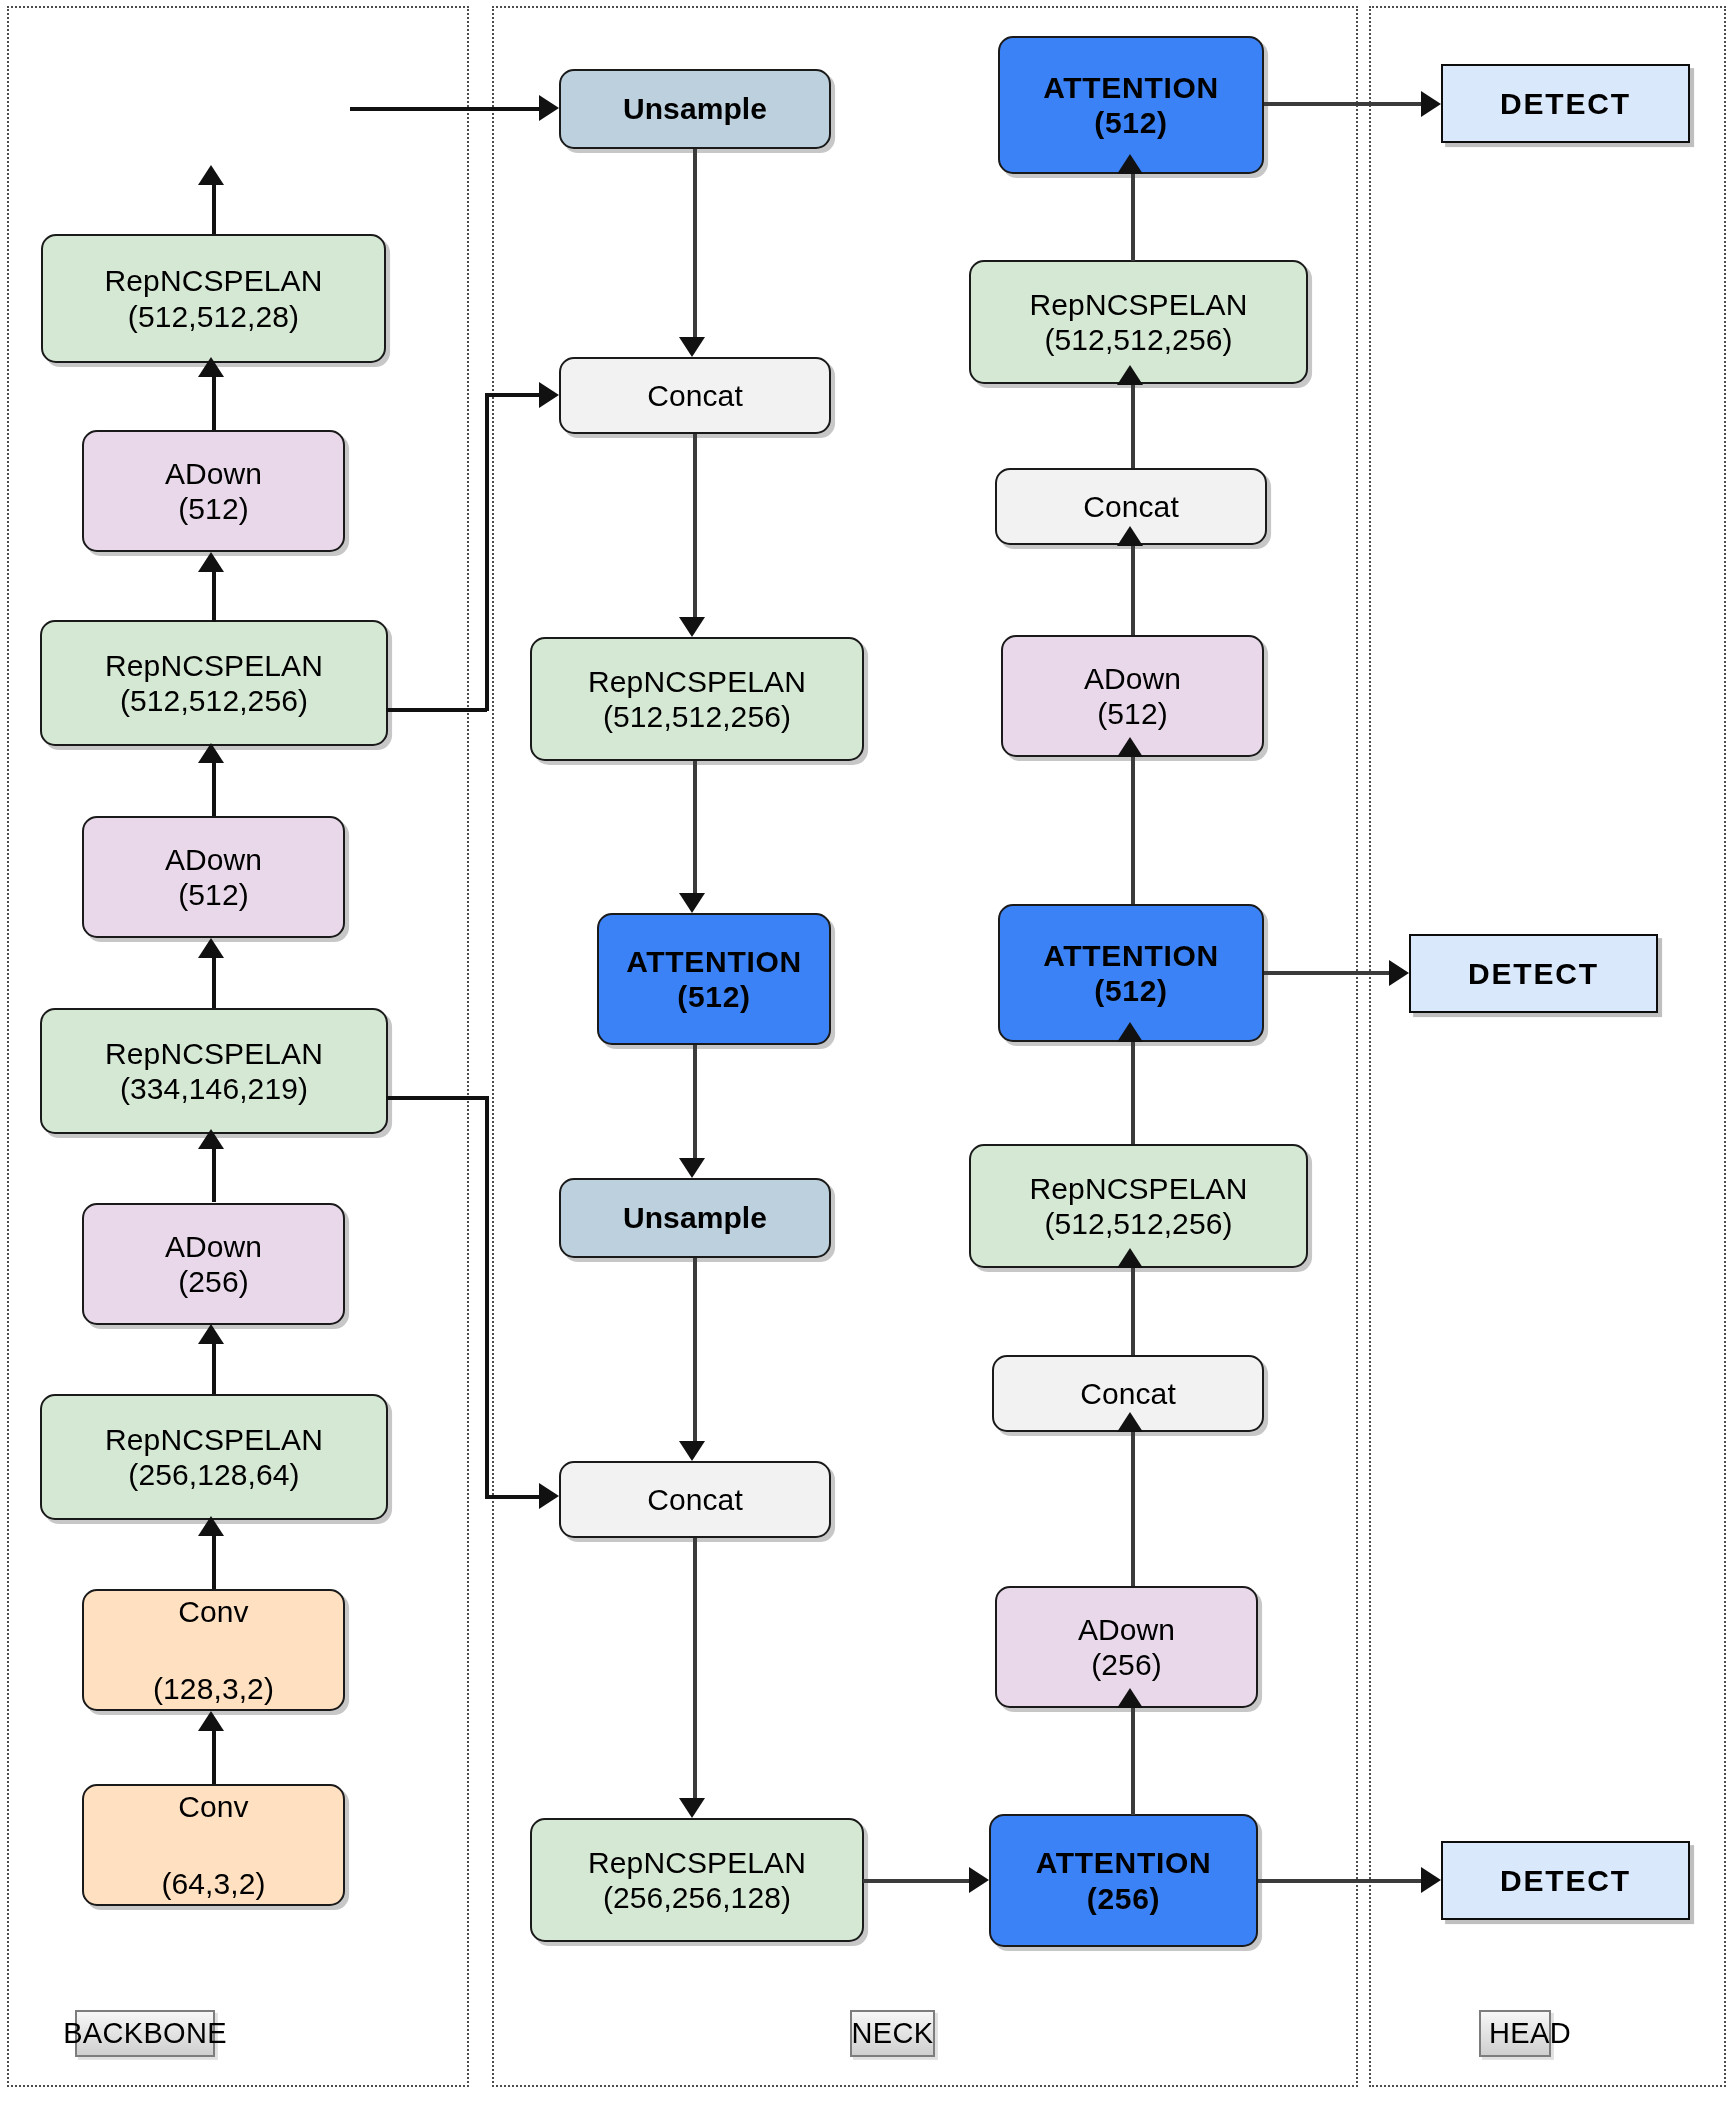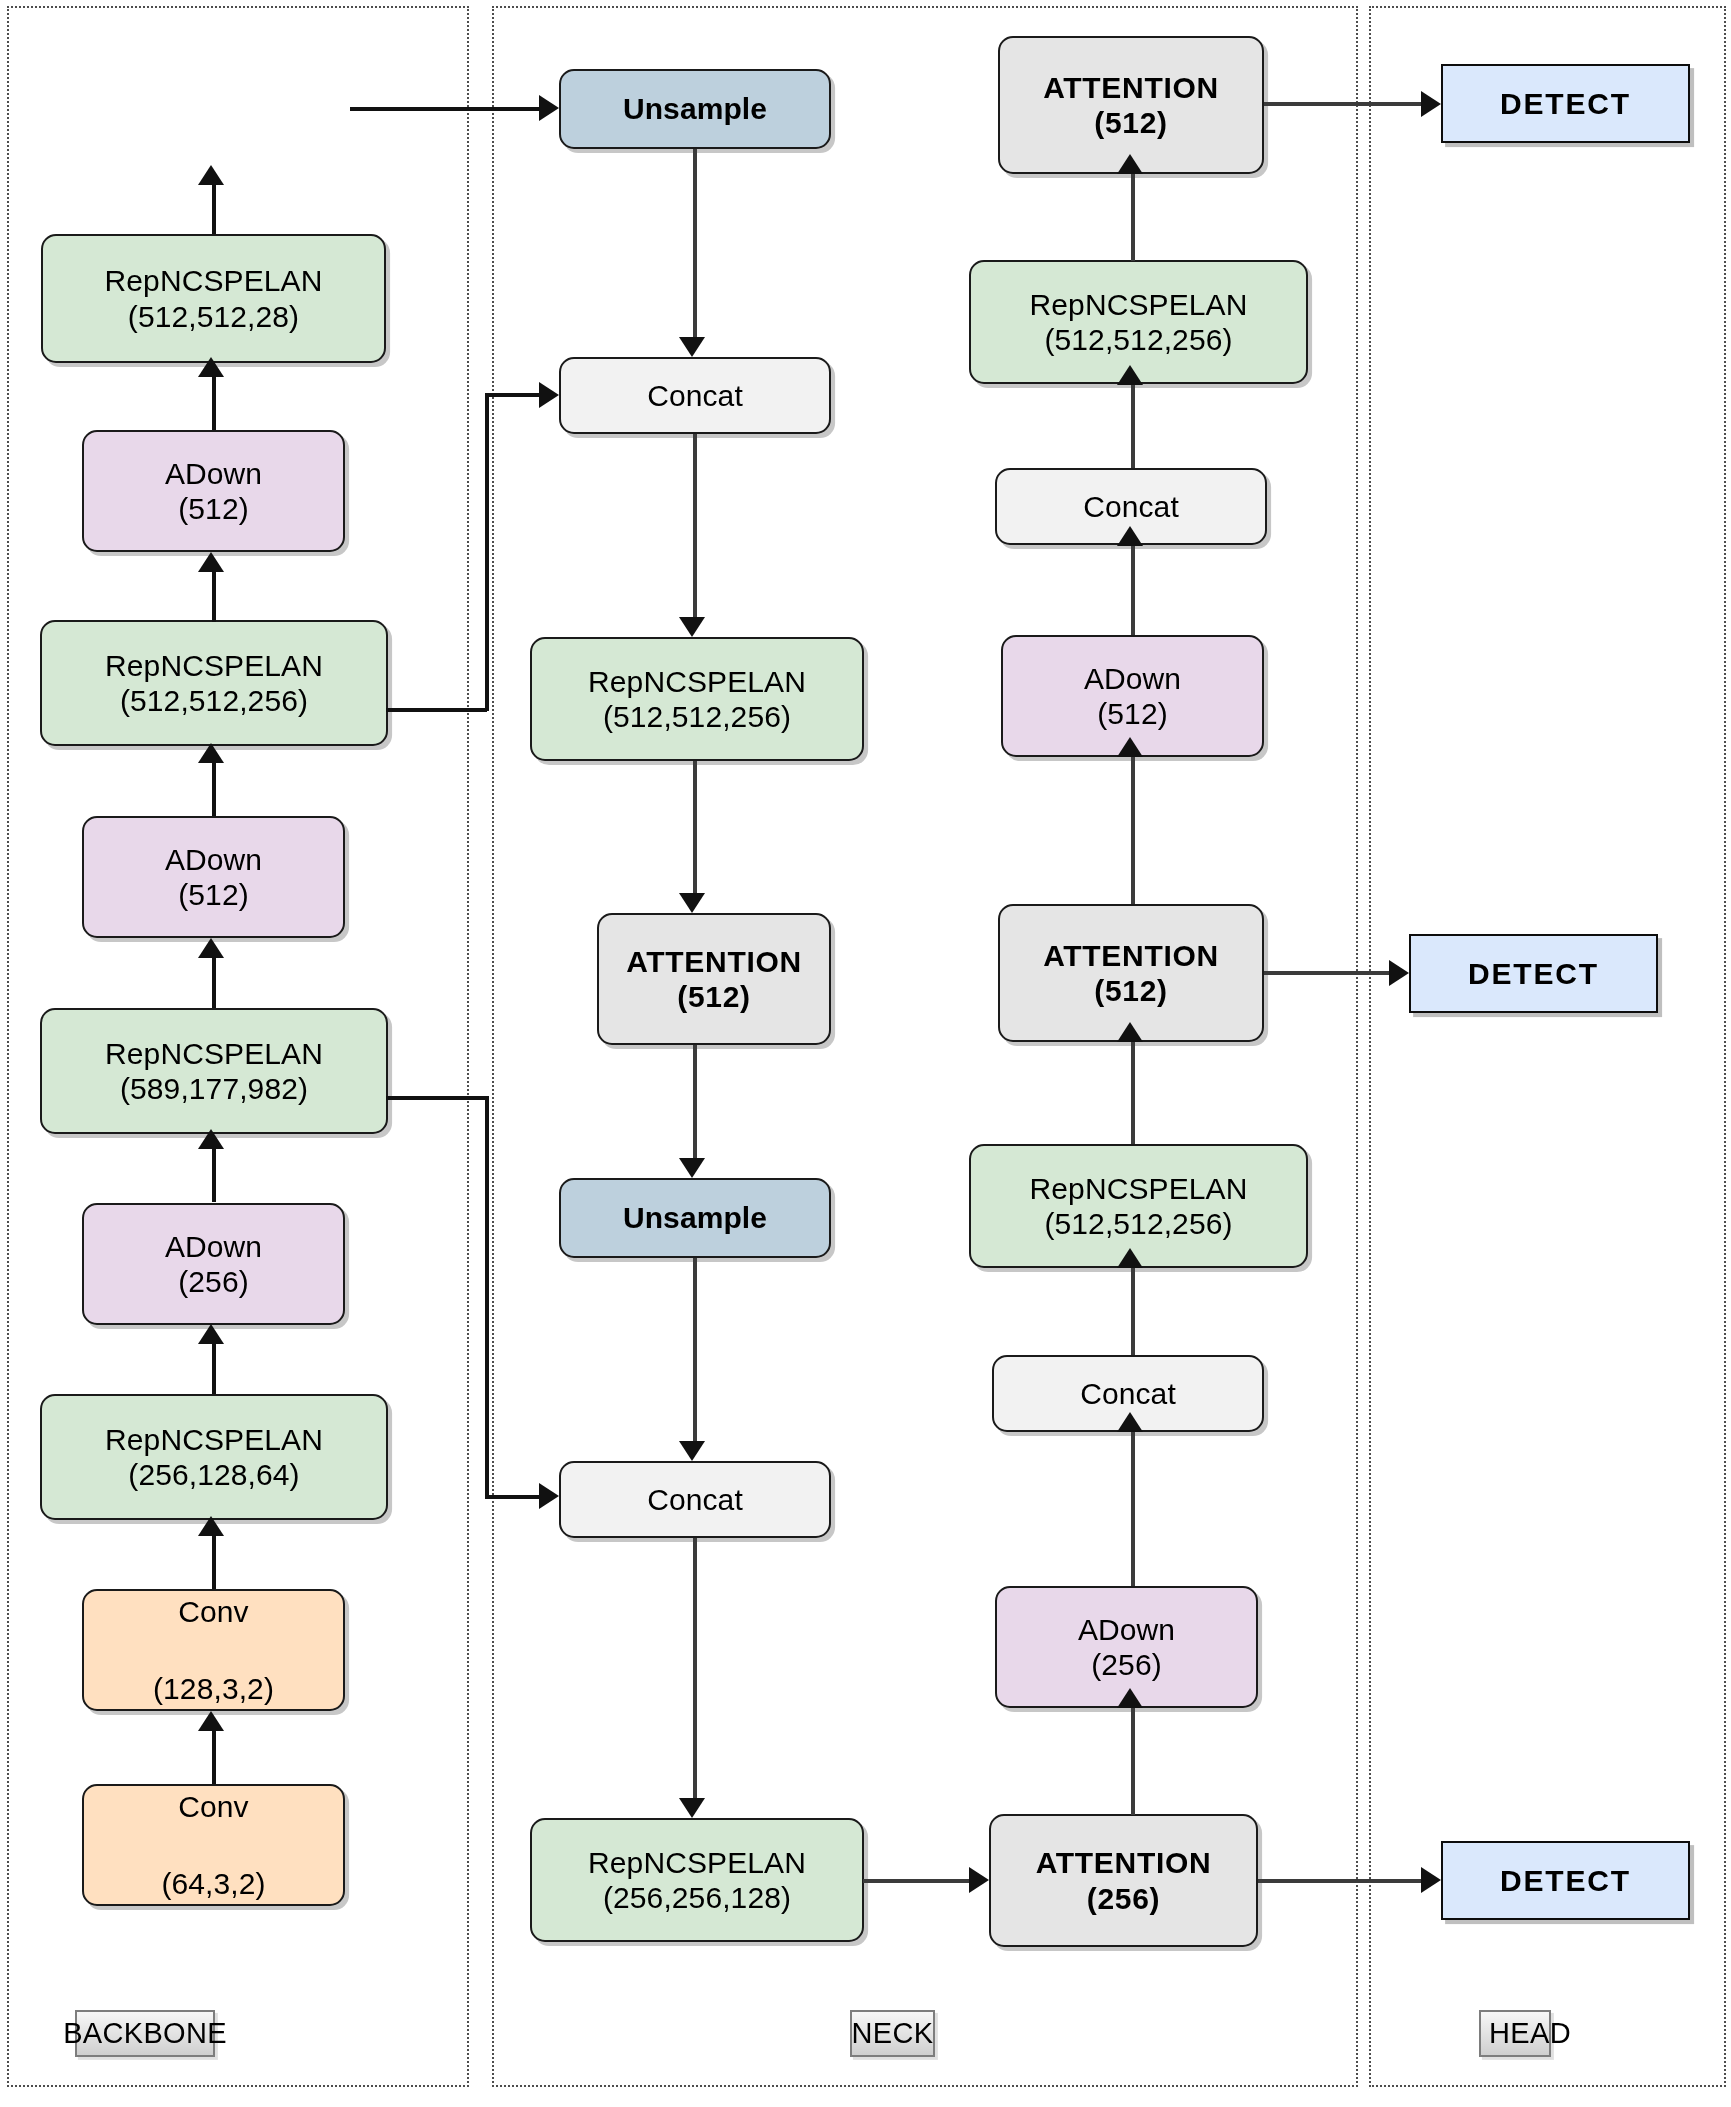--- a/index.html
+++ b/index.html
@@ -34,21 +34,21 @@
     padding:0 3.5px;
   }
   .node .l1{display:block;white-space:nowrap;}
   .node .l2{display:block;white-space:nowrap;}
 
   .c-green {background:#d5e8d4;}
   .c-purple{background:#e8d8ea;}
   .c-orange{background:#ffe0c0;gap:42px;}
   .c-grey  {background:#f2f2f2;}
   .c-blue  {background:#bdd0dd;font-weight:bold;}
-  .c-pink  {background:#e5e5e5;}
+  .c-pink  {background:#3b82f6;}
 
   .node.bold{font-weight:bold;letter-spacing:0.7px;}
 
   
   .detect{
     position:absolute;
     box-sizing:border-box;
     border:2.9px solid #0d0d0d;
     border-radius:0;
     background:#dae8fc;
@@ -117,21 +117,21 @@
     <span class="l2">(512,512,256)</span>
   </div>
 
   <div class="node c-purple" style="left:82px;top:816px;width:263px;height:122px;">
     <span class="l1">ADown</span>
     <span class="l2">(512)</span>
   </div>
 
   <div class="node c-green" style="left:40px;top:1008px;width:348px;height:126px;">
     <span class="l1">RepNCSPELAN</span>
-    <span class="l2">(589,177,982)</span>
+    <span class="l2">(334,146,219)</span>
   </div>
 
   <div class="node c-purple" style="left:82px;top:1203px;width:263px;height:122px;">
     <span class="l1">ADown</span>
     <span class="l2">(256)</span>
   </div>
 
   <div class="node c-green" style="left:40px;top:1394px;width:348px;height:126px;">
     <span class="l1">RepNCSPELAN</span>
     <span class="l2">(256,128,64)</span>

